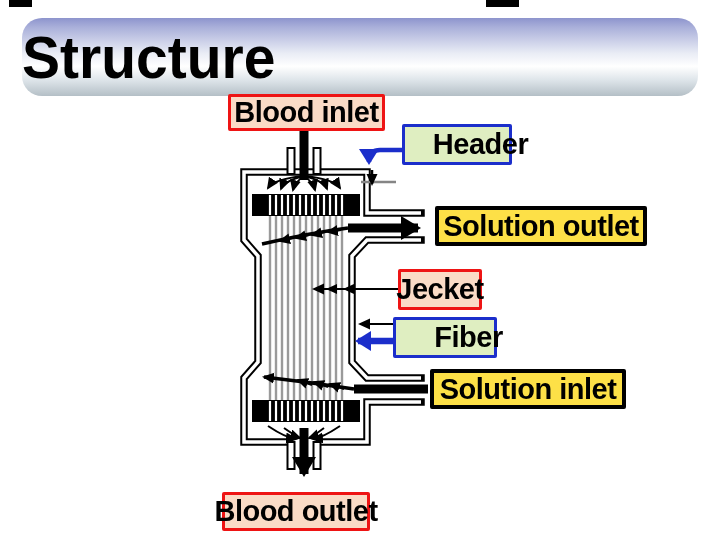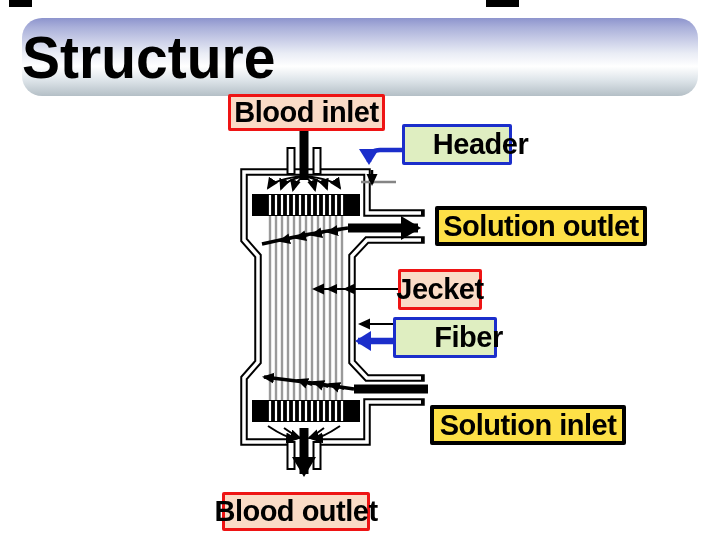--- a/index.html
+++ b/index.html
@@ -193,21 +193,21 @@
   </div>
 
   <div class="lbl lbl-pink" style="left:398px;top:269px;width:84px;height:41px;">
     <span>Jecket</span>
   </div>
 
   <div class="lbl lbl-green" style="left:393px;top:317px;width:104px;height:41px;">
     <span>Fiber</span>
   </div>
 
-  <div class="lbl lbl-yellow" style="left:430px;top:369px;width:196px;height:40px;margin-top:36px;">
+  <div class="lbl lbl-yellow" style="left:430px;top:369px;width:196px;height:40px;">
     <span>Solution inlet</span>
   </div>
 
   <div class="lbl lbl-pink" style="left:222px;top:492px;width:148px;height:39px;">
     <span>Blood outlet</span>
   </div>
 
 </div>
 
 </body></html>

